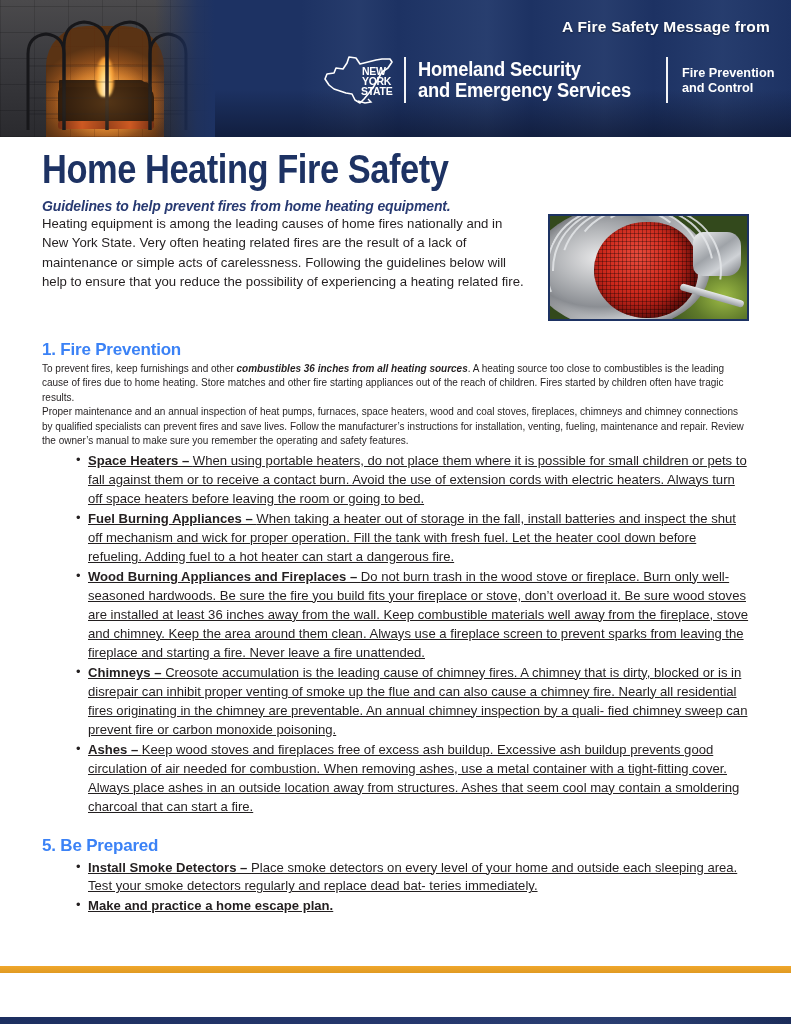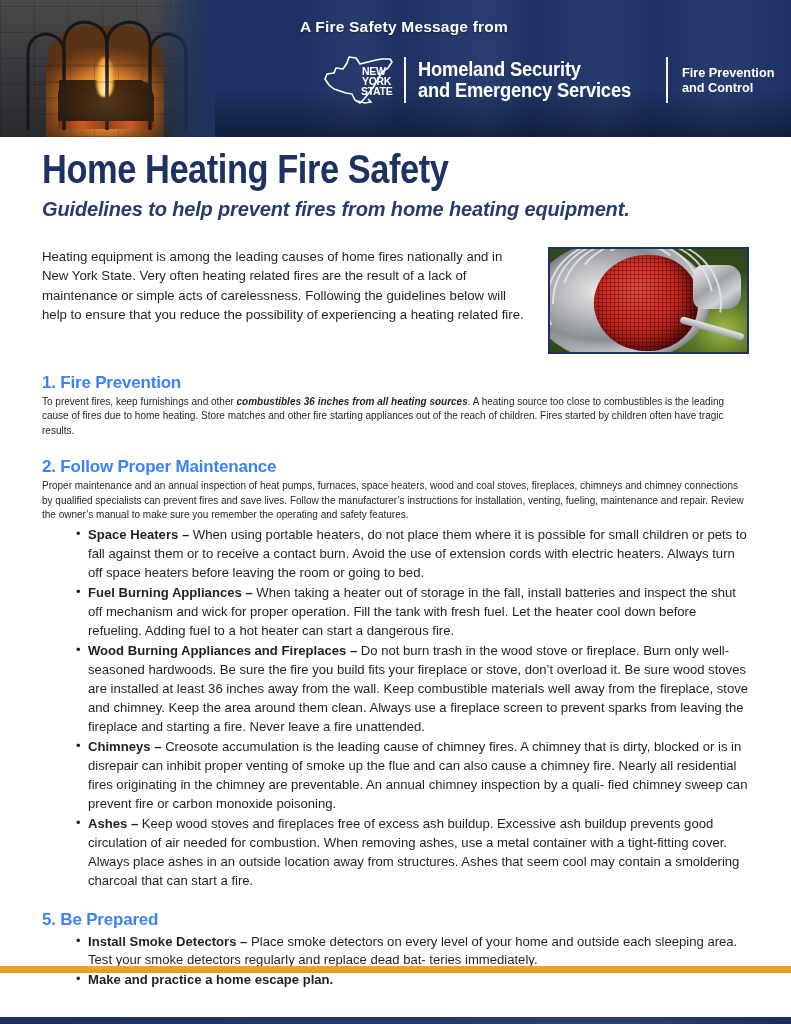--- a/index.html
+++ b/index.html
@@ -131,21 +131,21 @@
     position: absolute;
     right: 0; top: 0; width: 60px; height: 137px;
     background: linear-gradient(90deg, rgba(29,50,99,0) 0%, rgba(29,50,99,0.85) 70%, #1d3263 100%);
   }
 
   
   .hdr-tagline {
     position: absolute;
     left: 300px; top: 18px;
     width: 470px;
-    text-align: left;
+    text-align: right;
     color: #ffffff;
     font-size: 15.5px;
     font-weight: bold;
     letter-spacing: .2px;
     text-shadow: 0 1px 2px rgba(0,0,0,.45);
   }
   .logo-row {
     position: absolute;
     left: 322px; top: 52px;
     display: flex;
@@ -206,30 +206,30 @@
     font-size: 40px;
     line-height: 1.02;
     font-weight: bold;
     letter-spacing: -0.5px;
     transform: scaleX(0.86);
     transform-origin: left top;
   }
   .subtitle {
     margin: 8px 0 0 0;
     color: #283a72;
-    font-size: 20px;
+    font-size: 14px;
     font-weight: bold;
     font-style: italic;
     letter-spacing: -0.15px;
   }
 
   .intro-wrap {
     display: flex;
     align-items: flex-start;
-    margin-top: 26px;
+    margin-top: 0;
   }
   .intro-text {
     width: 487px;
     font-size: 13.2px;
     line-height: 1.47;
     color: #231f20;
   }
 
   
   .heater-photo {
@@ -312,20 +312,21 @@
     font-size: 10px;
     line-height: 1.45;
     color: #231f20;
   }
   .bi { font-weight: bold; font-style: italic; }
 
   ul.bullets {
     margin: 3px 0 0 0;
     padding: 0 0 0 36px;
     list-style: none;
+    text-decoration: underline;
   }
   ul.bullets li {
     position: relative;
     font-size: 13.1px;
     line-height: 1.45;
     margin-bottom: 1px;
     padding-left: 10px;
     color: #231f20;
   }
   ul.bullets li::before {
@@ -461,21 +462,20 @@
           <span style="left:30px; transform:rotate(14deg);"></span>
           <span style="left:40px; transform:rotate(34deg);"></span>
           <span style="left:48px; transform:rotate(54deg);"></span>
         </div>
       </div>
     </div>
 
     <h2 class="section">1. Fire Prevention</h2>
     <p class="body"><span>To prevent fires, keep furnishings and other </span><span class="bi">combustibles 36 inches from all heating sources</span><span>. A heating source too close to combustibles is the leading cause of fires due to home heating. Store matches and other fire starting appliances out of the reach of children. Fires started by children often have tragic results.</span></p>
 
-    <h2 class="section">2. Follow Proper Maintenance</h2>
     <p class="body">Proper maintenance and an annual inspection of heat pumps, furnaces, space heaters, wood and coal stoves, fireplaces, chimneys and chimney connections by qualified specialists can prevent fires and save lives. Follow the manufacturer’s instructions for installation, venting, fueling, maintenance and repair. Review the owner’s manual to make sure you remember the operating and safety features.</p>
 
     <ul class="bullets">
       <li><span class="lead">Space Heaters – </span><span>When using portable heaters, do not place them where it is possible for small children or pets to fall against them or to receive a contact burn. Avoid the use of extension cords with electric heaters. Always turn off space heaters before leaving the room or going to bed.</span></li>
       <li><span class="lead">Fuel Burning Appliances – </span><span>When taking a heater out of storage in the fall, install batteries and inspect the shut off mechanism and wick for proper operation. Fill the tank with fresh fuel. Let the heater cool down before refueling. Adding fuel to a hot heater can start a dangerous fire.</span></li>
       <li><span class="lead">Wood Burning Appliances and Fireplaces – </span><span>Do not burn trash in the wood stove or fireplace. Burn only well-seasoned hardwoods. Be sure the fire you build fits your fireplace or stove, don’t overload it. Be sure wood stoves are installed at least 36 inches away from the wall. Keep combustible materials well away from the fireplace, stove and chimney. Keep the area around them clean. Always use a fireplace screen to prevent sparks from leaving the fireplace and starting a fire. Never leave a fire unattended.</span></li>
       <li><span class="lead">Chimneys – </span><span>Creosote accumulation is the leading cause of chimney fires. A chimney that is dirty, blocked or is in disrepair can inhibit proper venting of smoke up the flue and can also cause a chimney fire. Nearly all residential fires originating in the chimney are preventable. An annual chimney inspection by a quali- fied chimney sweep can prevent fire or carbon monoxide poisoning.</span></li>
       <li><span class="lead">Ashes – </span><span>Keep wood stoves and fireplaces free of excess ash buildup. Excessive ash buildup prevents good circulation of air needed for combustion. When removing ashes, use a metal container with a tight-fitting cover. Always place ashes in an outside location away from structures. Ashes that seem cool may contain a smoldering charcoal that can start a fire.</span></li>
     </ul>
 

